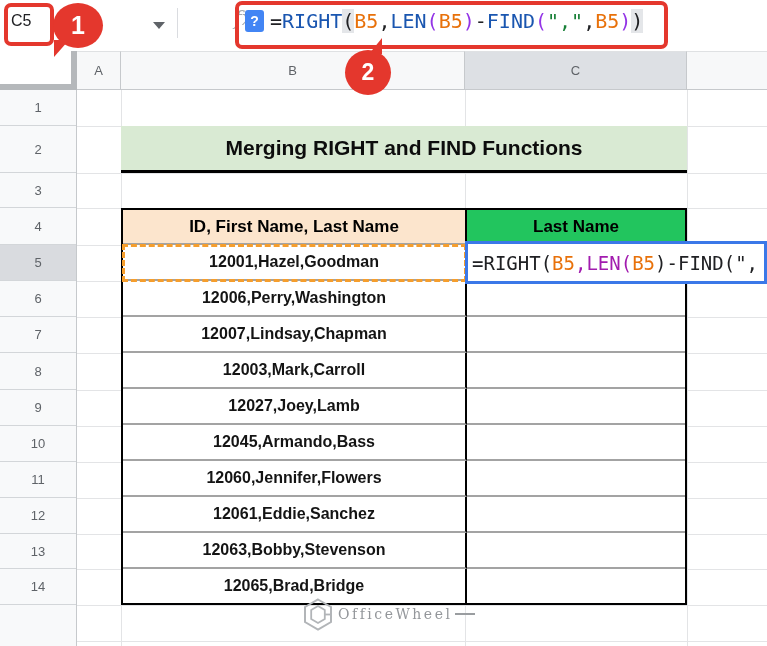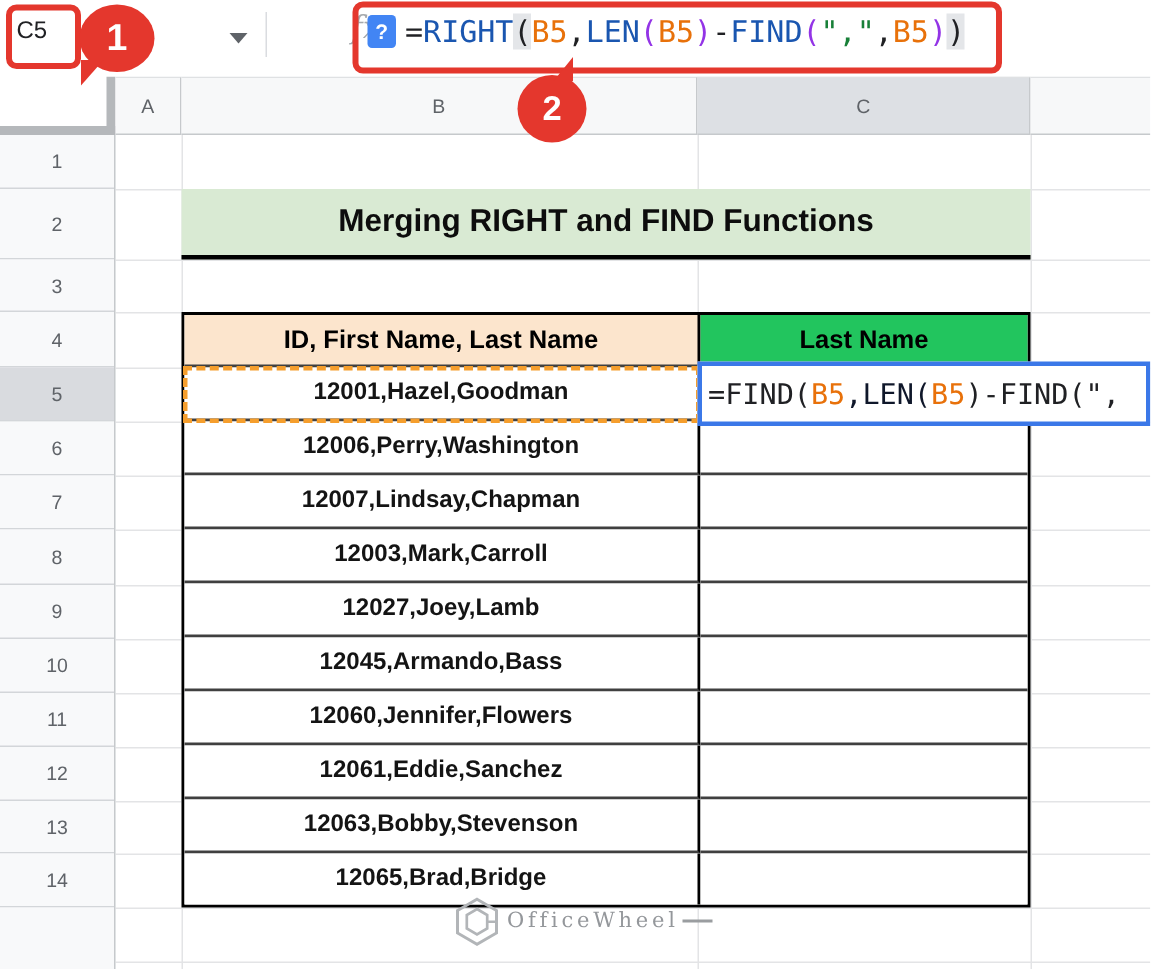--- a/index.html
+++ b/index.html
@@ -58,21 +58,21 @@
 
   
   #title { position:absolute; left:121px; top:126px; width:566px; height:47px; box-sizing:border-box;
            background:#d9ead3; border-bottom:3px solid #000; display:flex; align-items:center;
            justify-content:center; font-size:21px; font-weight:bold; color:#0d0d0d; z-index:2; }
 
   
   #table { position:absolute; left:121px; top:208px; width:566px; height:397px; box-sizing:border-box;
            border:2px solid #000; background:#fff; display:grid;
            grid-template-columns:344px 1fr; grid-template-rows:35px repeat(9,36px) 1fr; z-index:2; }
-  .tcell { box-sizing:border-box; border-bottom:2px solid #404040; display:flex; align-items:center;
+  .tcell { box-sizing:border-box; border-bottom:2px solid #a3a3a3; display:flex; align-items:center;
            justify-content:center; font-size:16px; font-weight:600; color:#141414; background:#fff; }
   .tcell.colb { border-right:2px solid #000; }
   .tcell.lastrow { border-bottom:none; }
   .tcell.th { background:#fce5cd; font-size:17px; font-weight:bold; color:#000; }
 
   
   #refhl { position:absolute; left:122px; top:244px; width:345px; height:38px; box-sizing:border-box;
            border:3px dashed #f59e2d; z-index:4; pointer-events:none; }
 
   
@@ -198,23 +198,23 @@
     <div class="tcell"></div>
     <div class="tcell colb">12063,Bobby,Stevenson</div>
     <div class="tcell"></div>
     <div class="tcell colb lastrow">12065,Brad,Bridge</div>
     <div class="tcell lastrow"></div>
   </div>
 
   <div id="refhl" style="border-color: rgb(245, 158, 45);"></div>
 
   <div id="editor" style="border-color: rgb(59, 120, 232);">
-    <span class="tok" style="color: rgb(32, 33, 36);">=FIND(</span>
+    <span class="tok" style="color: rgb(32, 33, 36);">=RIGHT(</span>
     <span class="tok" style="color: rgb(232, 113, 10);">B5</span>
-    <span class="tok" style="color: #0f172a;">,LEN(</span>
+    <span class="tok" style="color: #a21caf;">,LEN(</span>
     <span class="tok" style="color: rgb(232, 113, 10);">B5</span>
     <span class="tok" style="color: rgb(32, 33, 36);">)-FIND(",</span>
   </div>
 
   <div id="wm">
     <svg width="30" height="33" viewBox="0 0 30 33">
       <polygon points="15,1.5 28,9 28,24 15,31.5 2,24 2,9" fill="none" stroke="#b2b5b8" stroke-width="2"></polygon>
       <polygon points="15,8 21.8,12 21.8,21 15,25 8.2,21 8.2,12" fill="none" stroke="#b2b5b8" stroke-width="1.8"></polygon>
       <line x1="21.8" y1="16.5" x2="28" y2="16.5" stroke="#b2b5b8" stroke-width="1.8"></line>
     </svg>

